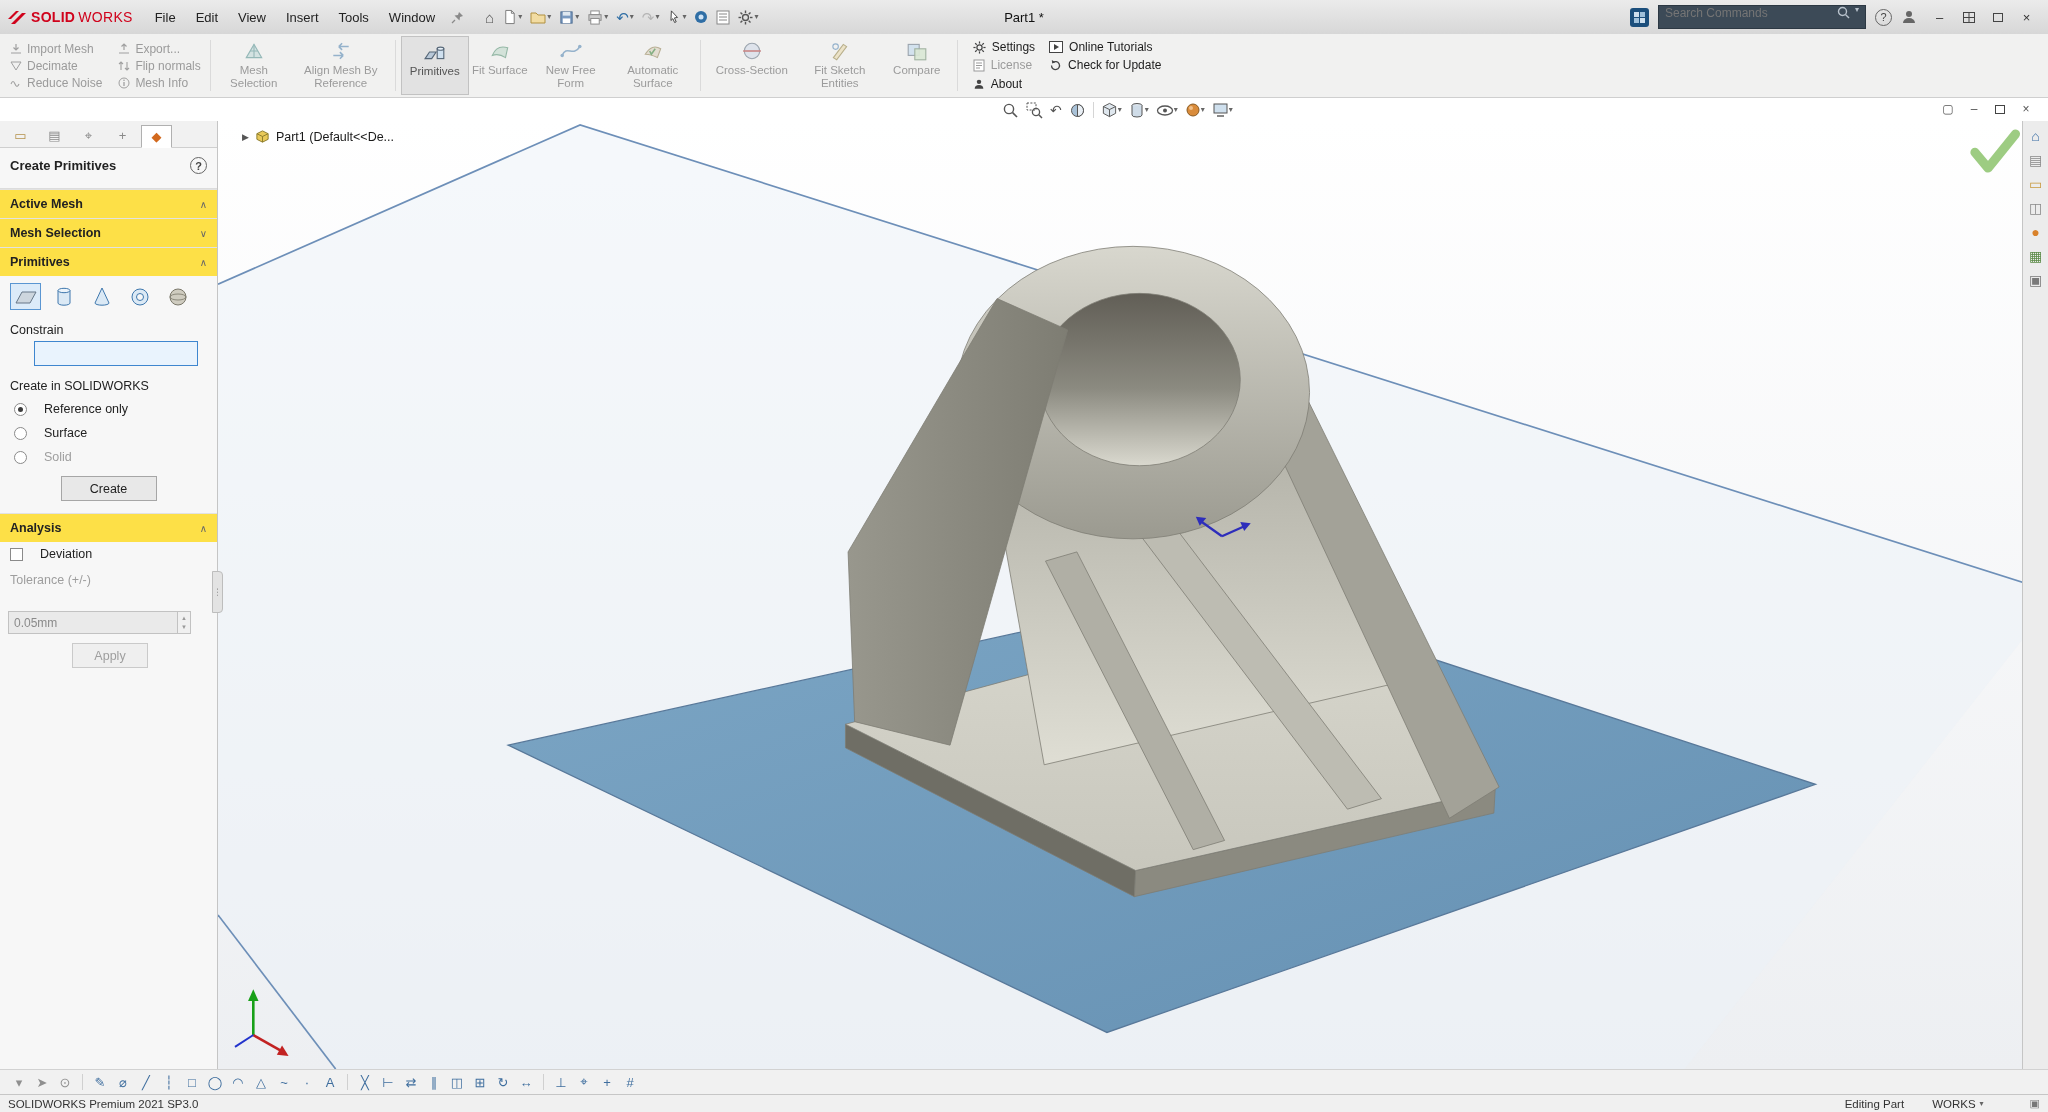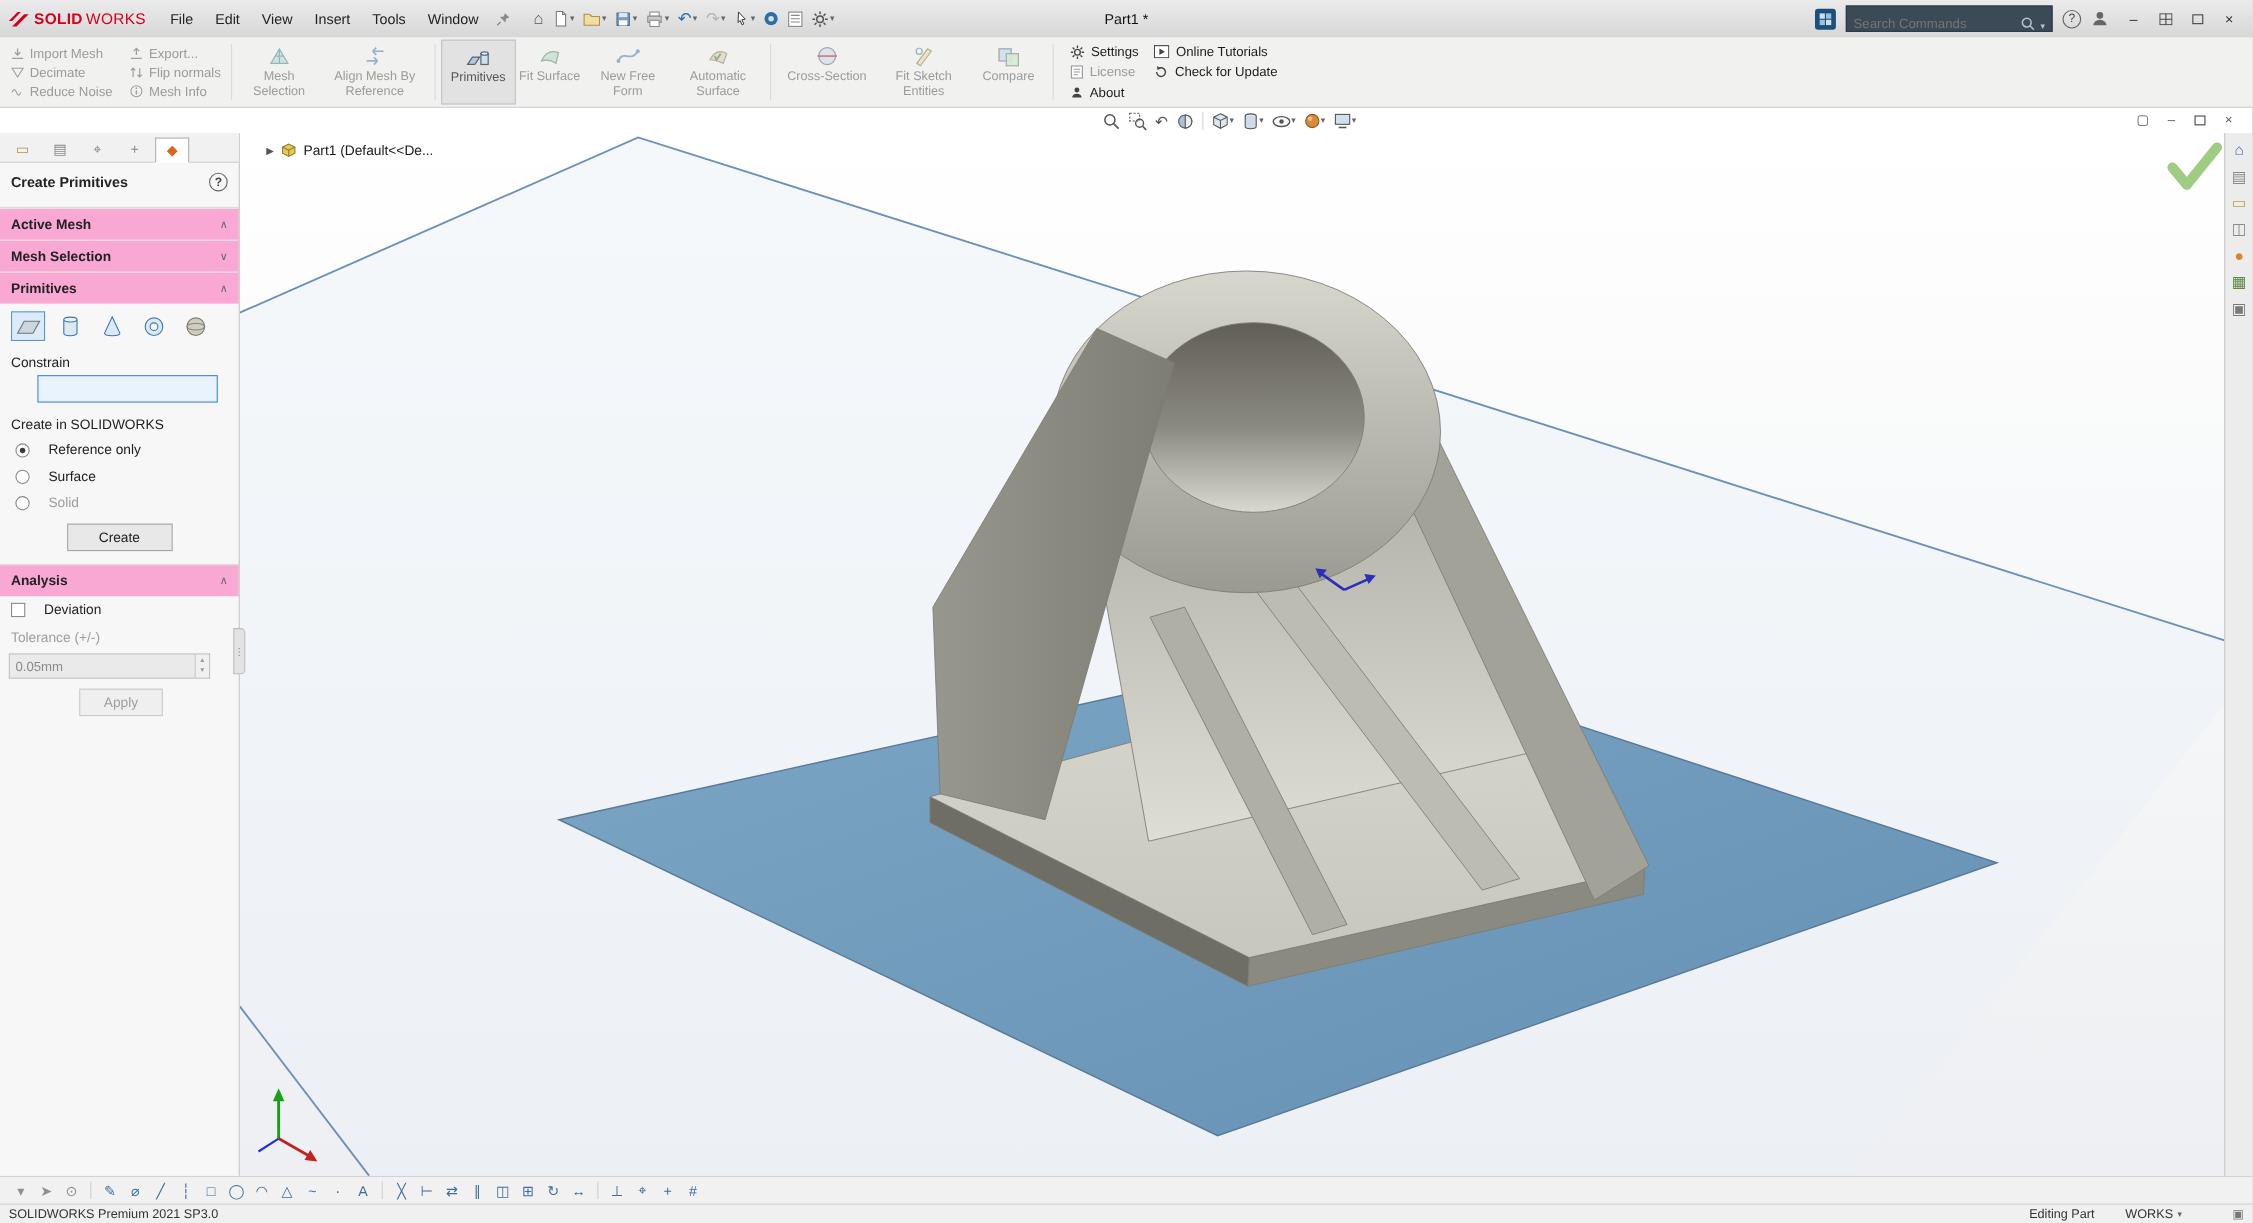--- a/index.html
+++ b/index.html
@@ -15,21 +15,21 @@
 .pin{margin:0 6px;display:flex}
 .qat{display:flex;align-items:center;gap:2px;margin-left:12px}
 .qat-btn{display:flex;align-items:center;padding:2px 3px;gap:1px}
 .gi{font-size:15px;color:#555;line-height:1}
 .gi.blue{color:#2f6ea5}
 .gi.dis{color:#b5b5b5}
 .caret{font-size:8px;color:#666;line-height:1}
 .doc-title{position:absolute;left:50%;transform:translateX(-50%);font-size:13px;color:#111}
 .tb-right{margin-left:auto;display:flex;align-items:center;gap:9px}
 .badge{width:19px;height:19px;background:#1c4f7c;border-radius:3px;display:flex;align-items:center;justify-content:center}
-.search-box{display:flex;align-items:flex-end;background:#3c4a57;border:1px solid #2c3843;height:24px;width:188px;padding:0 6px;gap:5px}
+.search-box{display:flex;align-items:flex-start;background:#3c4a57;border:1px solid #2c3843;height:24px;width:208px;padding:0 6px;gap:5px}
 .search-box input{flex:1;min-width:0;background:transparent;border:none;outline:none;color:#c9d1d9;font-size:12px;font-family:inherit}
 .circle-help{width:17px;height:17px;border:1px solid #666;border-radius:50%;display:flex;align-items:center;justify-content:center;font-size:11px;color:#444}
 .winctl{display:flex;align-items:center;gap:2px}
 .winctl span{width:27px;height:22px;display:flex;align-items:center;justify-content:center;font-size:13px;color:#333}
 .box-restore{width:10px;height:9px;border:1px solid #444;display:block}
 
 .ribbon{position:absolute;top:34px;left:0;right:0;height:64px;background:#f1f1f0;border-bottom:1px solid #cfcfcf;display:flex;align-items:stretch;padding:2px 6px;z-index:10}
 .rsmall{display:grid;grid-template-columns:auto auto;column-gap:16px;row-gap:3px;align-content:center;padding:0 4px}
 .rsm{display:flex;align-items:center;gap:5px;font-size:12px;color:#9b9b9b;white-space:nowrap}
 .rsep{width:1px;background:#dadada;margin:4px 5px}
@@ -52,37 +52,37 @@
 .docwin span{width:22px;height:18px;display:flex;align-items:center;justify-content:center;color:#555;font-size:12px}
 
 .main{position:absolute;top:121px;left:0;right:0;height:948px;display:flex}
 .panel{width:218px;background:#f7f7f7;border-right:1px solid #c5c5c5;font-size:12.5px;position:relative}
 .pm-tabs{display:flex;align-items:flex-end;height:27px;border-bottom:1px solid #cfcfcf;background:#f1f1f1;padding-left:5px;gap:3px}
 .pm-tab{width:31px;height:23px;display:flex;align-items:center;justify-content:center;font-size:13px;color:#8a8a8a;border:1px solid transparent}
 .pm-tab.active{background:#fff;border:1px solid #b0b0b0;border-bottom:1px solid #fff;margin-bottom:-1px}
 .pm-title{display:flex;align-items:center;padding:9px 10px 5px;font-size:13px;font-weight:bold}
 .pm-ok-row{display:flex;align-items:center;padding:2px 10px 7px;border-bottom:1px solid #dcdcdc}
 .ok-check{color:#3f9c35;font-weight:bold;font-size:16px;line-height:1}
-.sec{display:flex;justify-content:space-between;align-items:center;padding:7px 10px;font-weight:bold;font-size:12.5px;border-top:1px solid #e2e2e2;background:#f9a8d4}
+.sec{display:flex;justify-content:space-between;align-items:center;padding:7px 10px;font-weight:bold;font-size:12.5px;border-top:1px solid #e2e2e2;background:#fde047}
 .chev{font-size:10px;color:#666;font-weight:normal}
 .prim-row{display:flex;gap:7px;padding:7px 10px 6px}
 .prim-btn{width:31px;height:27px;border:1px solid transparent;display:flex;align-items:center;justify-content:center}
 .prim-btn.selected{background:#dcebf9;border:1px solid #5a96d2}
 .flabel{padding:7px 10px 4px;font-size:12.5px}
 .flabel.dim{color:#9e9e9e}
 .constrain-input{display:block;margin:0 10px 6px 34px;width:164px;height:25px;background:#e9f3fd;border:1px solid #3e86cf;outline:none;font-family:inherit;font-size:12px;padding:0 5px}
 .radio-row{display:flex;align-items:center;gap:17px;padding:5px 10px 5px 14px;font-size:12.5px}
 .radio-row.dis{color:#9e9e9e}
 .radio{width:13px;height:13px;border:1px solid #8a8a8a;border-radius:50%;background:#fff;position:relative;flex:none}
 .radio.sel::after{content:"";position:absolute;inset:3px;background:#3c3c3c;border-radius:50%}
 .cb{width:13px;height:13px;border:1px solid #8a8a8a;background:#fff;flex:none}
 .btn{height:25px;background:#e8e8e8;border:1px solid #a6a6a6;font-size:12.5px;display:flex;align-items:center;justify-content:center}
 .create-btn{width:96px;margin:7px auto 12px}
 .apply-btn{width:76px;margin:9px 0 10px 72px;color:#9e9e9e;background:#efefef;border-color:#cacaca}
-.tol-row{display:flex;align-items:flex-start;margin:3px 10px 0 8px}
+.tol-row{display:flex;align-items:flex-start;margin:20px 10px 0 8px}
 .tol-input{width:170px;height:23px;background:#eaeaea;border:1px solid #c2c2c2;color:#8a8a8a;font-size:12px;padding:0 5px;font-family:inherit;outline:none}
 .spin{display:flex;flex-direction:column;justify-content:center;border:1px solid #c2c2c2;border-left:none;height:23px;width:13px;background:#f0f0f0}
 .spin span{font-size:6px;color:#999;line-height:1.4;text-align:center}
 .splitter{position:absolute;left:212px;top:450px;width:11px;height:42px;background:#e3e3e3;border:1px solid #bdbdbd;border-radius:0 4px 4px 0;z-index:5;display:flex;align-items:center;justify-content:center;color:#8a8a8a;font-size:9px;letter-spacing:0}
 .viewport{flex:1;position:relative;overflow:hidden}
 .scene{position:absolute;inset:0;width:100%;height:100%}
 .vp-tree{position:absolute;left:24px;top:8px;display:flex;align-items:center;gap:6px;font-size:12.5px;color:#1a1a1a;z-index:4}
 .tree-arrow{font-size:9px;color:#555}
 .taskpane{width:26px;background:#ececec;border-left:1px solid #c5c5c5;display:flex;flex-direction:column;align-items:center;padding-top:8px;gap:10px}
 .tp-icon{font-size:14px;line-height:1}

